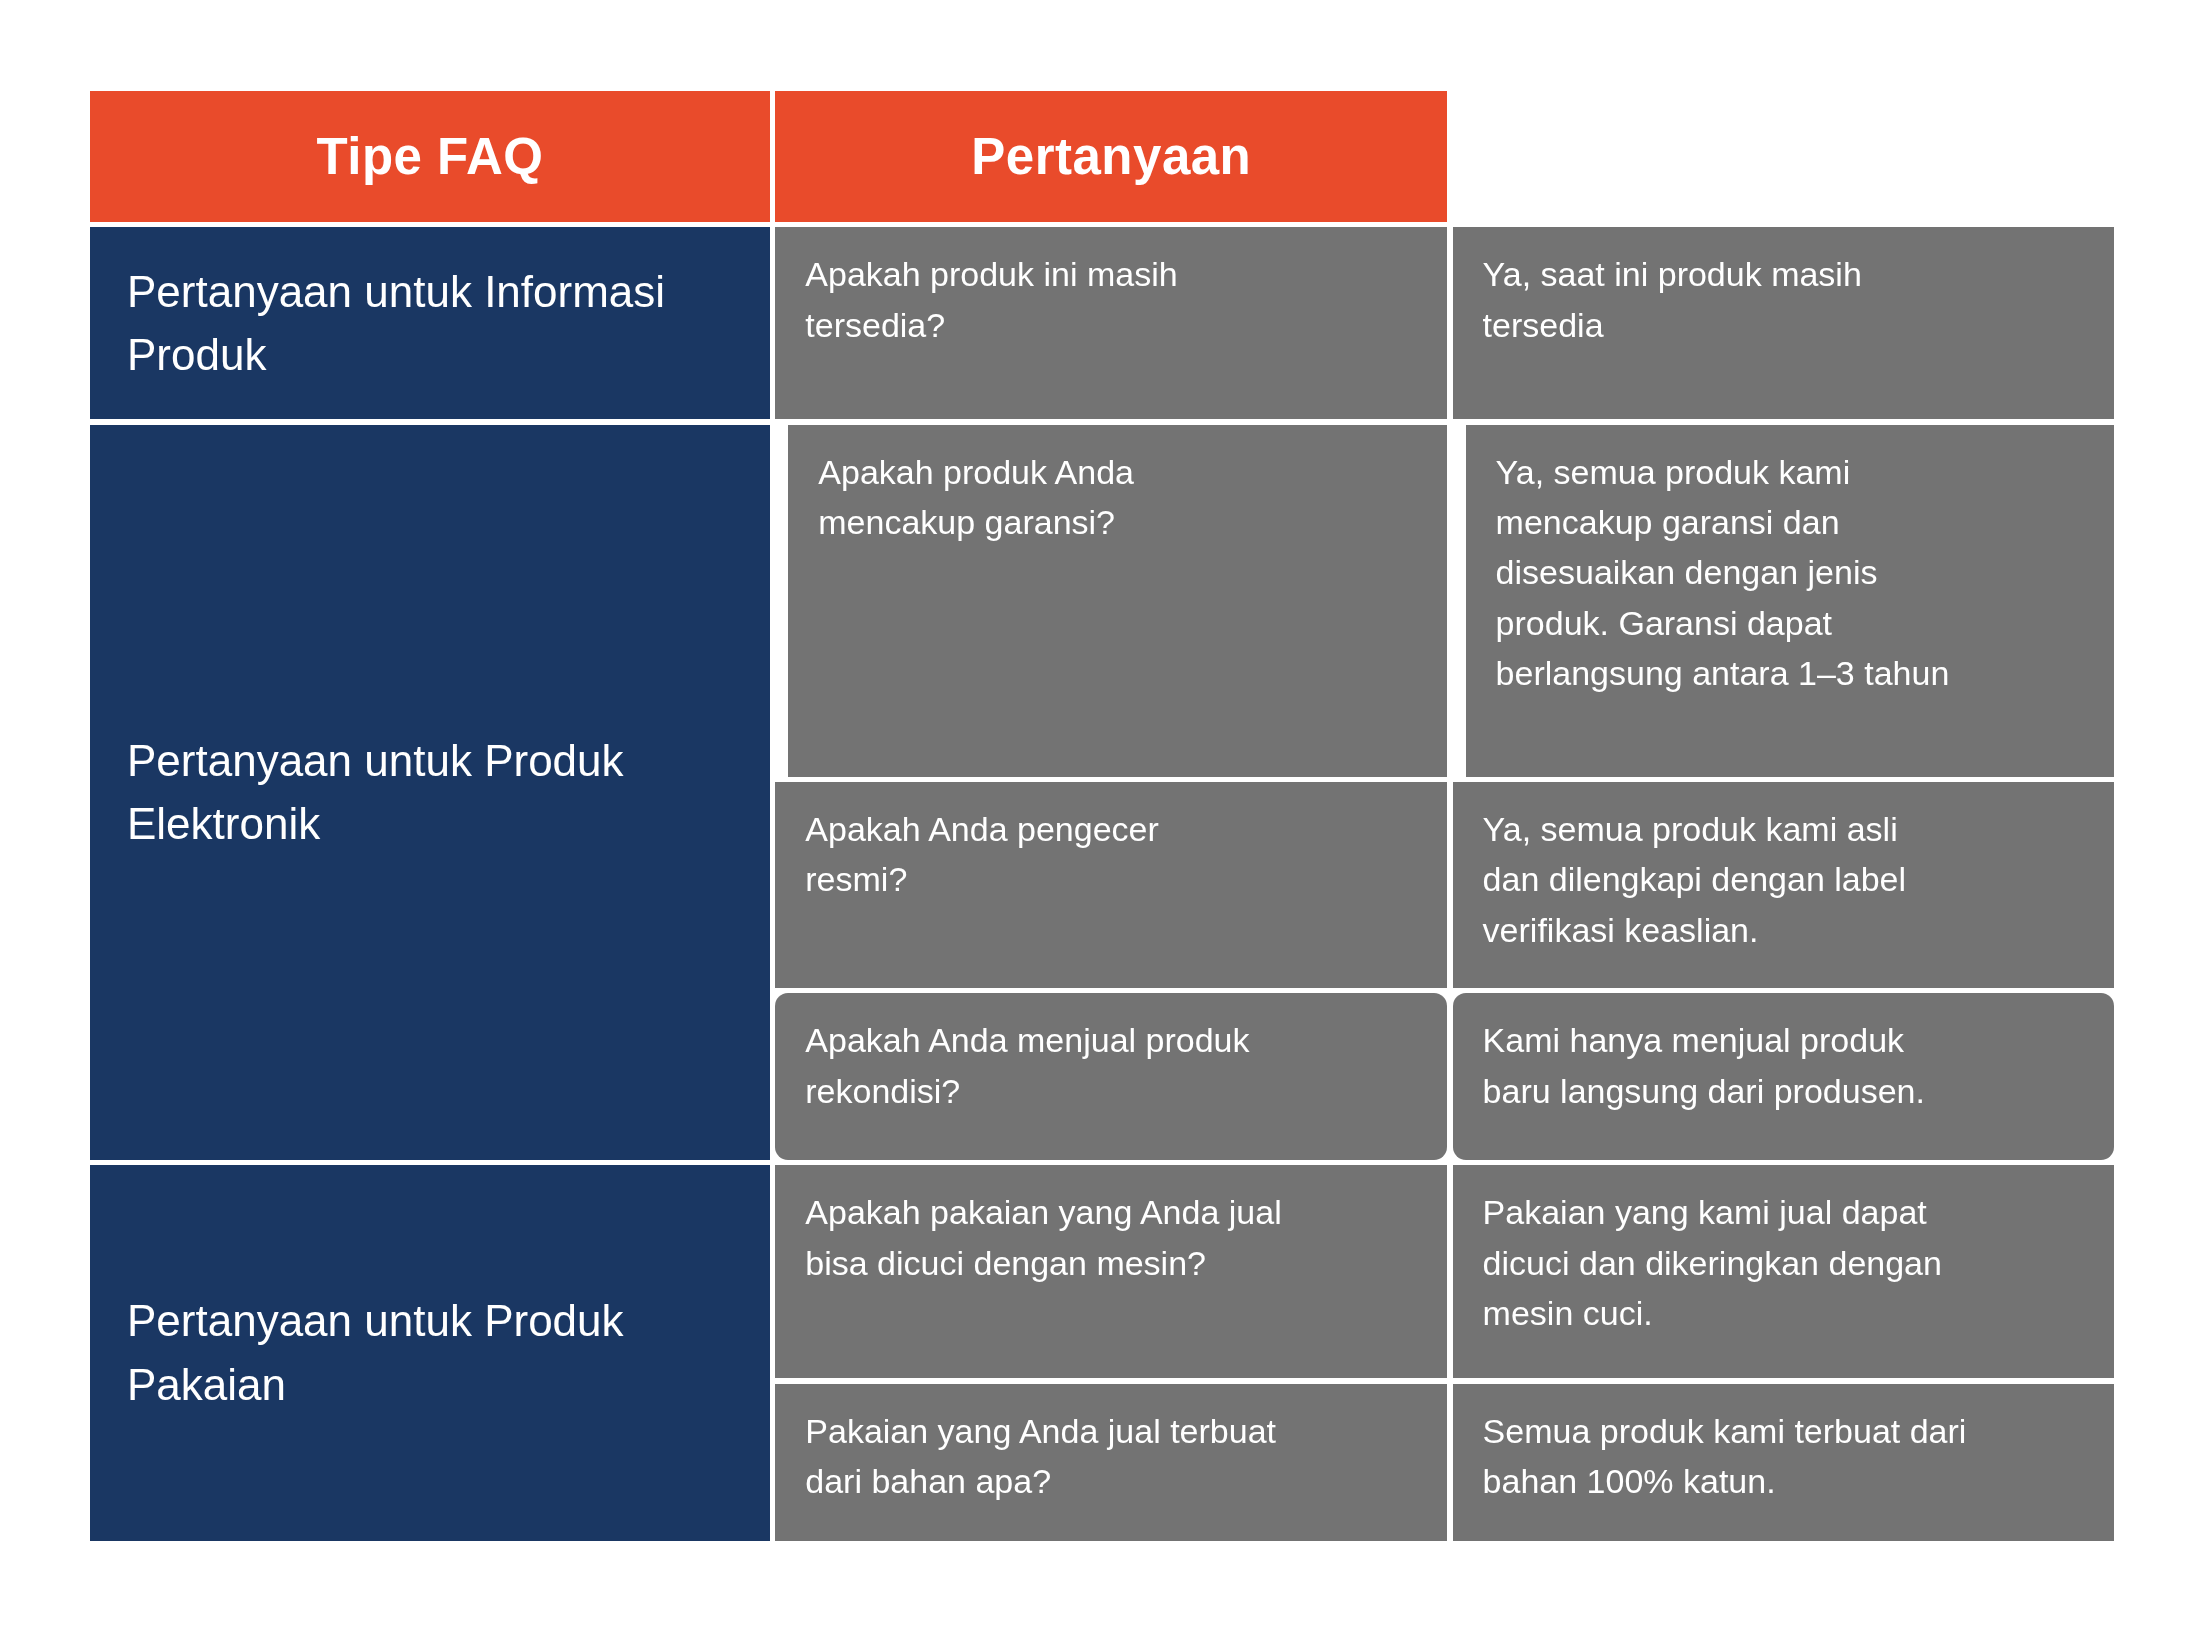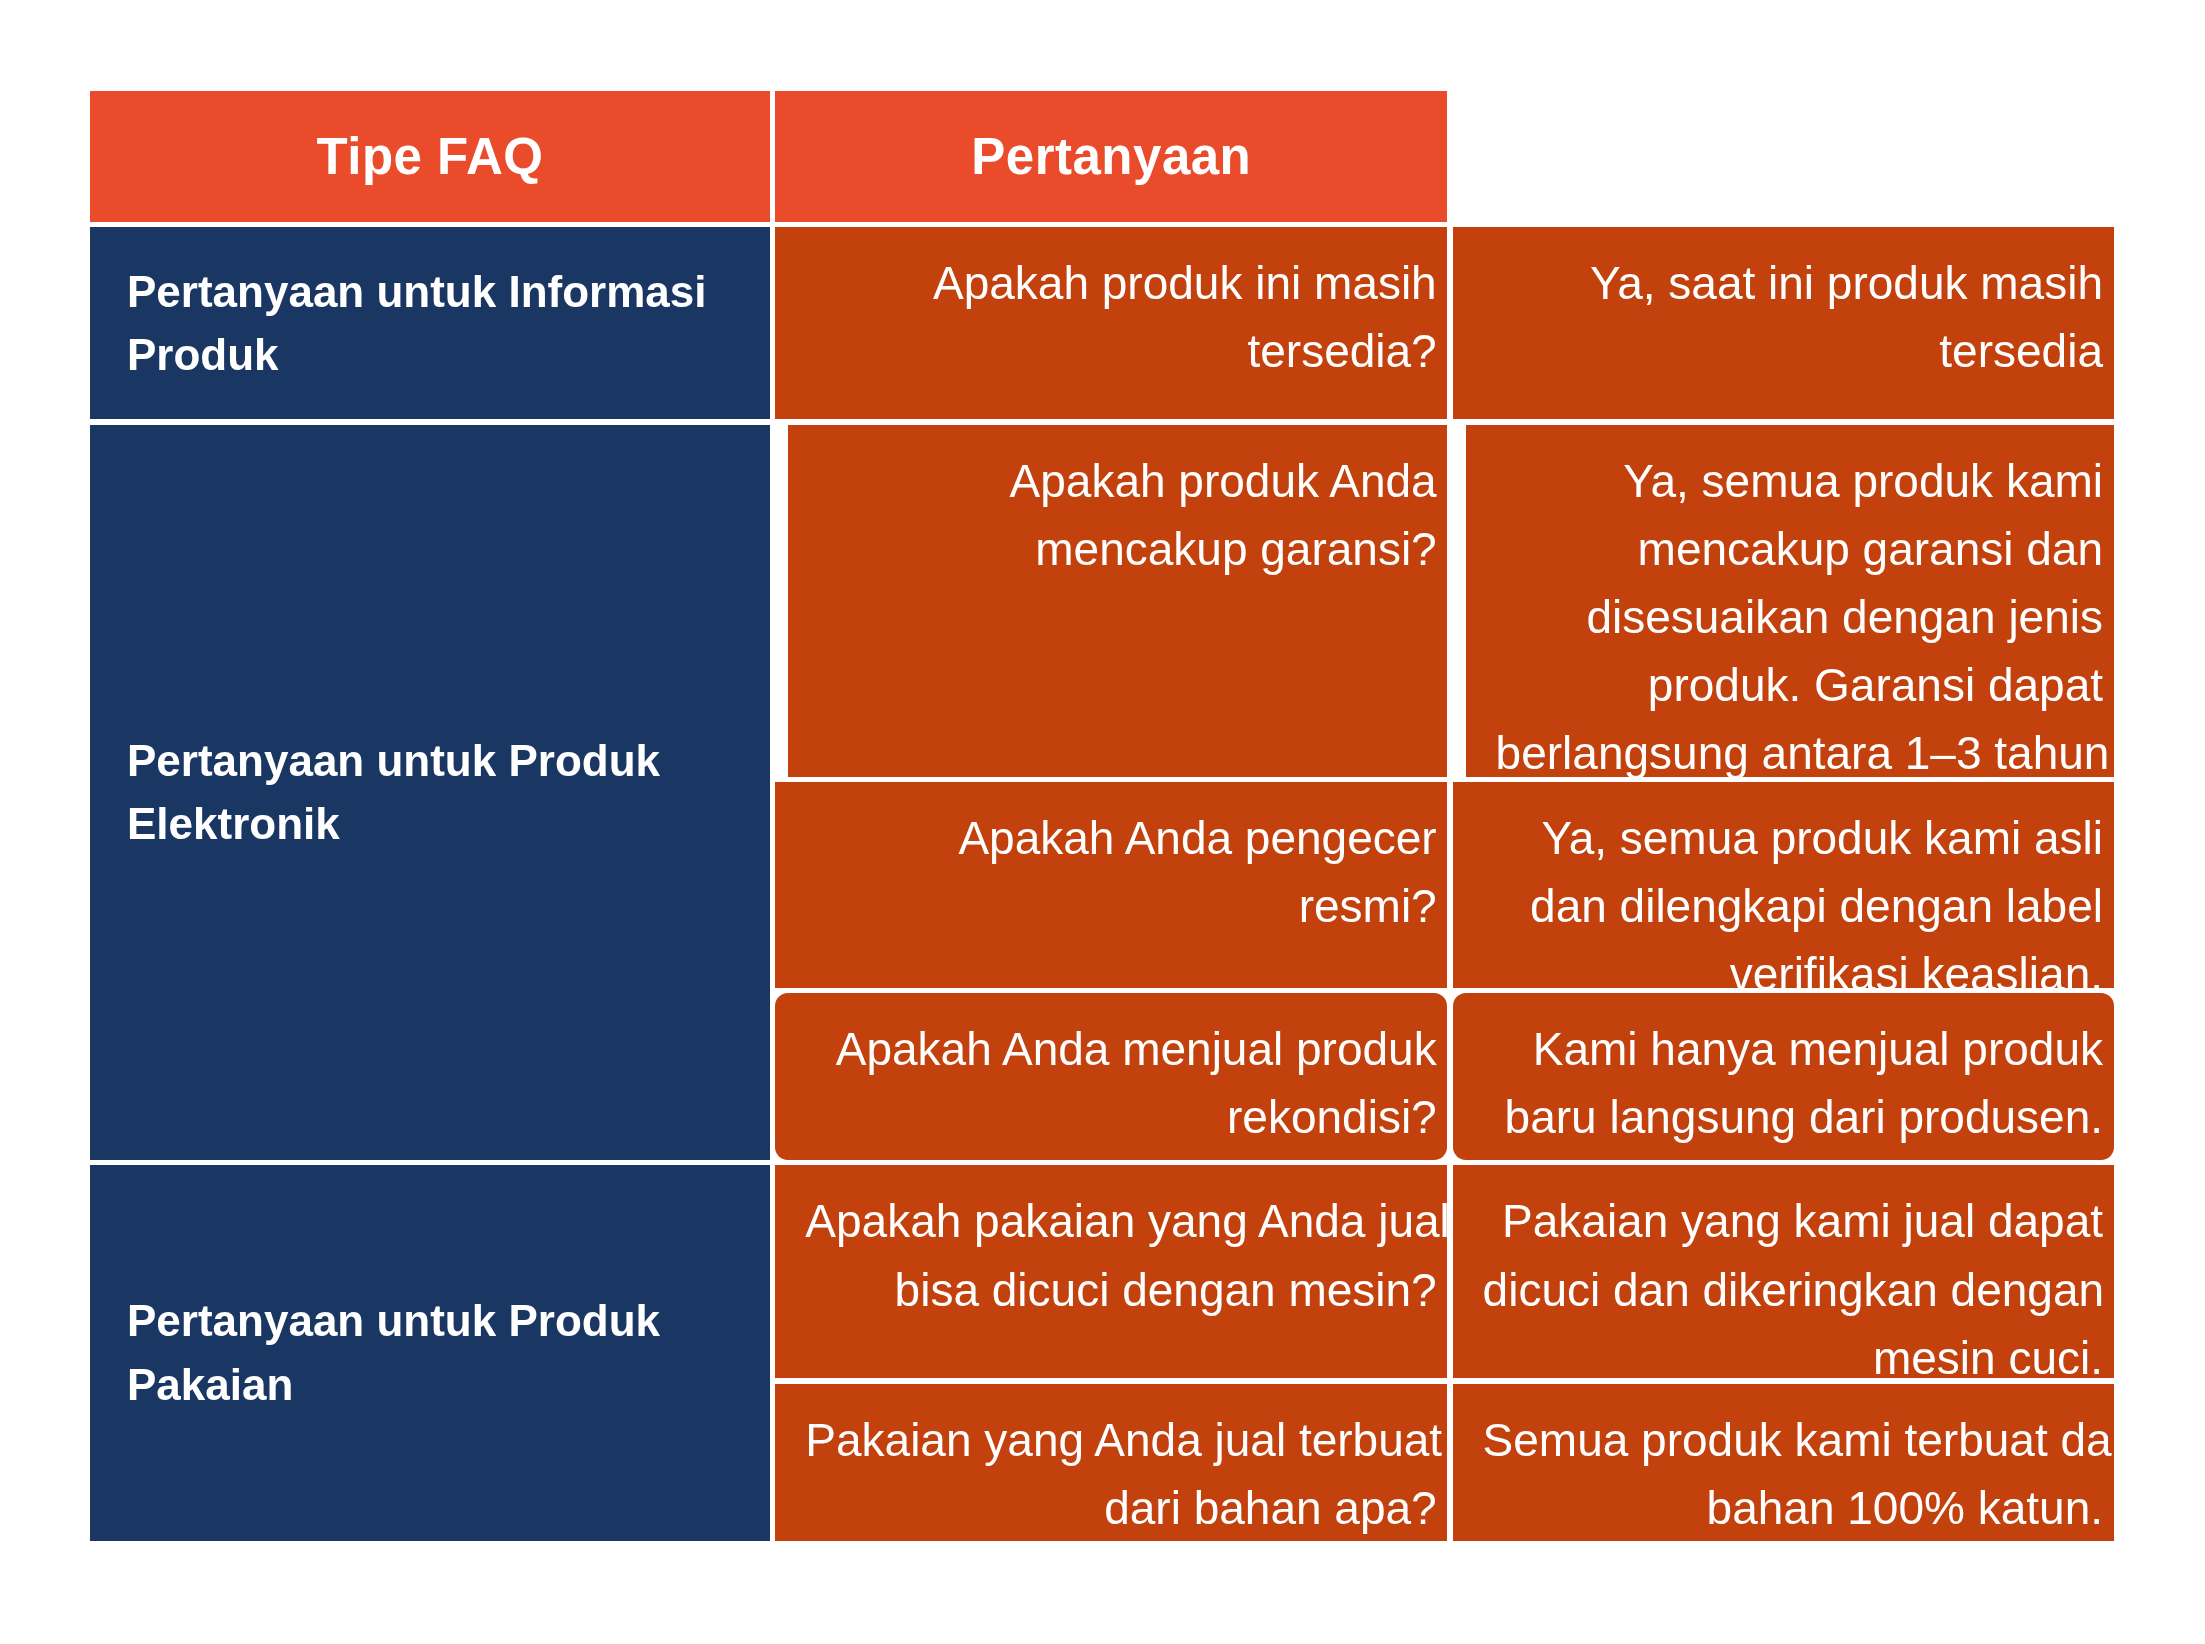--- a/index.html
+++ b/index.html
@@ -39,32 +39,31 @@
     font-weight: 700;
     letter-spacing: 0.5px;
   }
   .tcell {
     background: #1A3763;
     display: flex;
     align-items: center;
     padding-left: 37px;
     padding-right: 7px;
     font-size: 44px;
-    font-weight: 700;
+    font-weight: 400;
     line-height: 1.45;
     white-space: pre;
   }
   .qcell, .acell {
-    background: #c2410c;
+    background: #737373;
     padding: 22px 10.6px 10.6px 30px;
-    font-size: 46px;
+    font-size: 34px;
     font-weight: 400;
     line-height: 1.48;
     white-space: pre;
-    text-align: right;
   }
   .c1 { grid-column: 1; }
   .c2 { grid-column: 2; }
   .c3 { grid-column: 3; }
   .r1 { grid-row: 1; }
   .r2 { grid-row: 2; }
   .r3 { grid-row: 3; margin-left: 13px; }
   .r4 { grid-row: 4; }
   .r5 { grid-row: 5; border-radius: 13px; }
   .r6 { grid-row: 6; }

